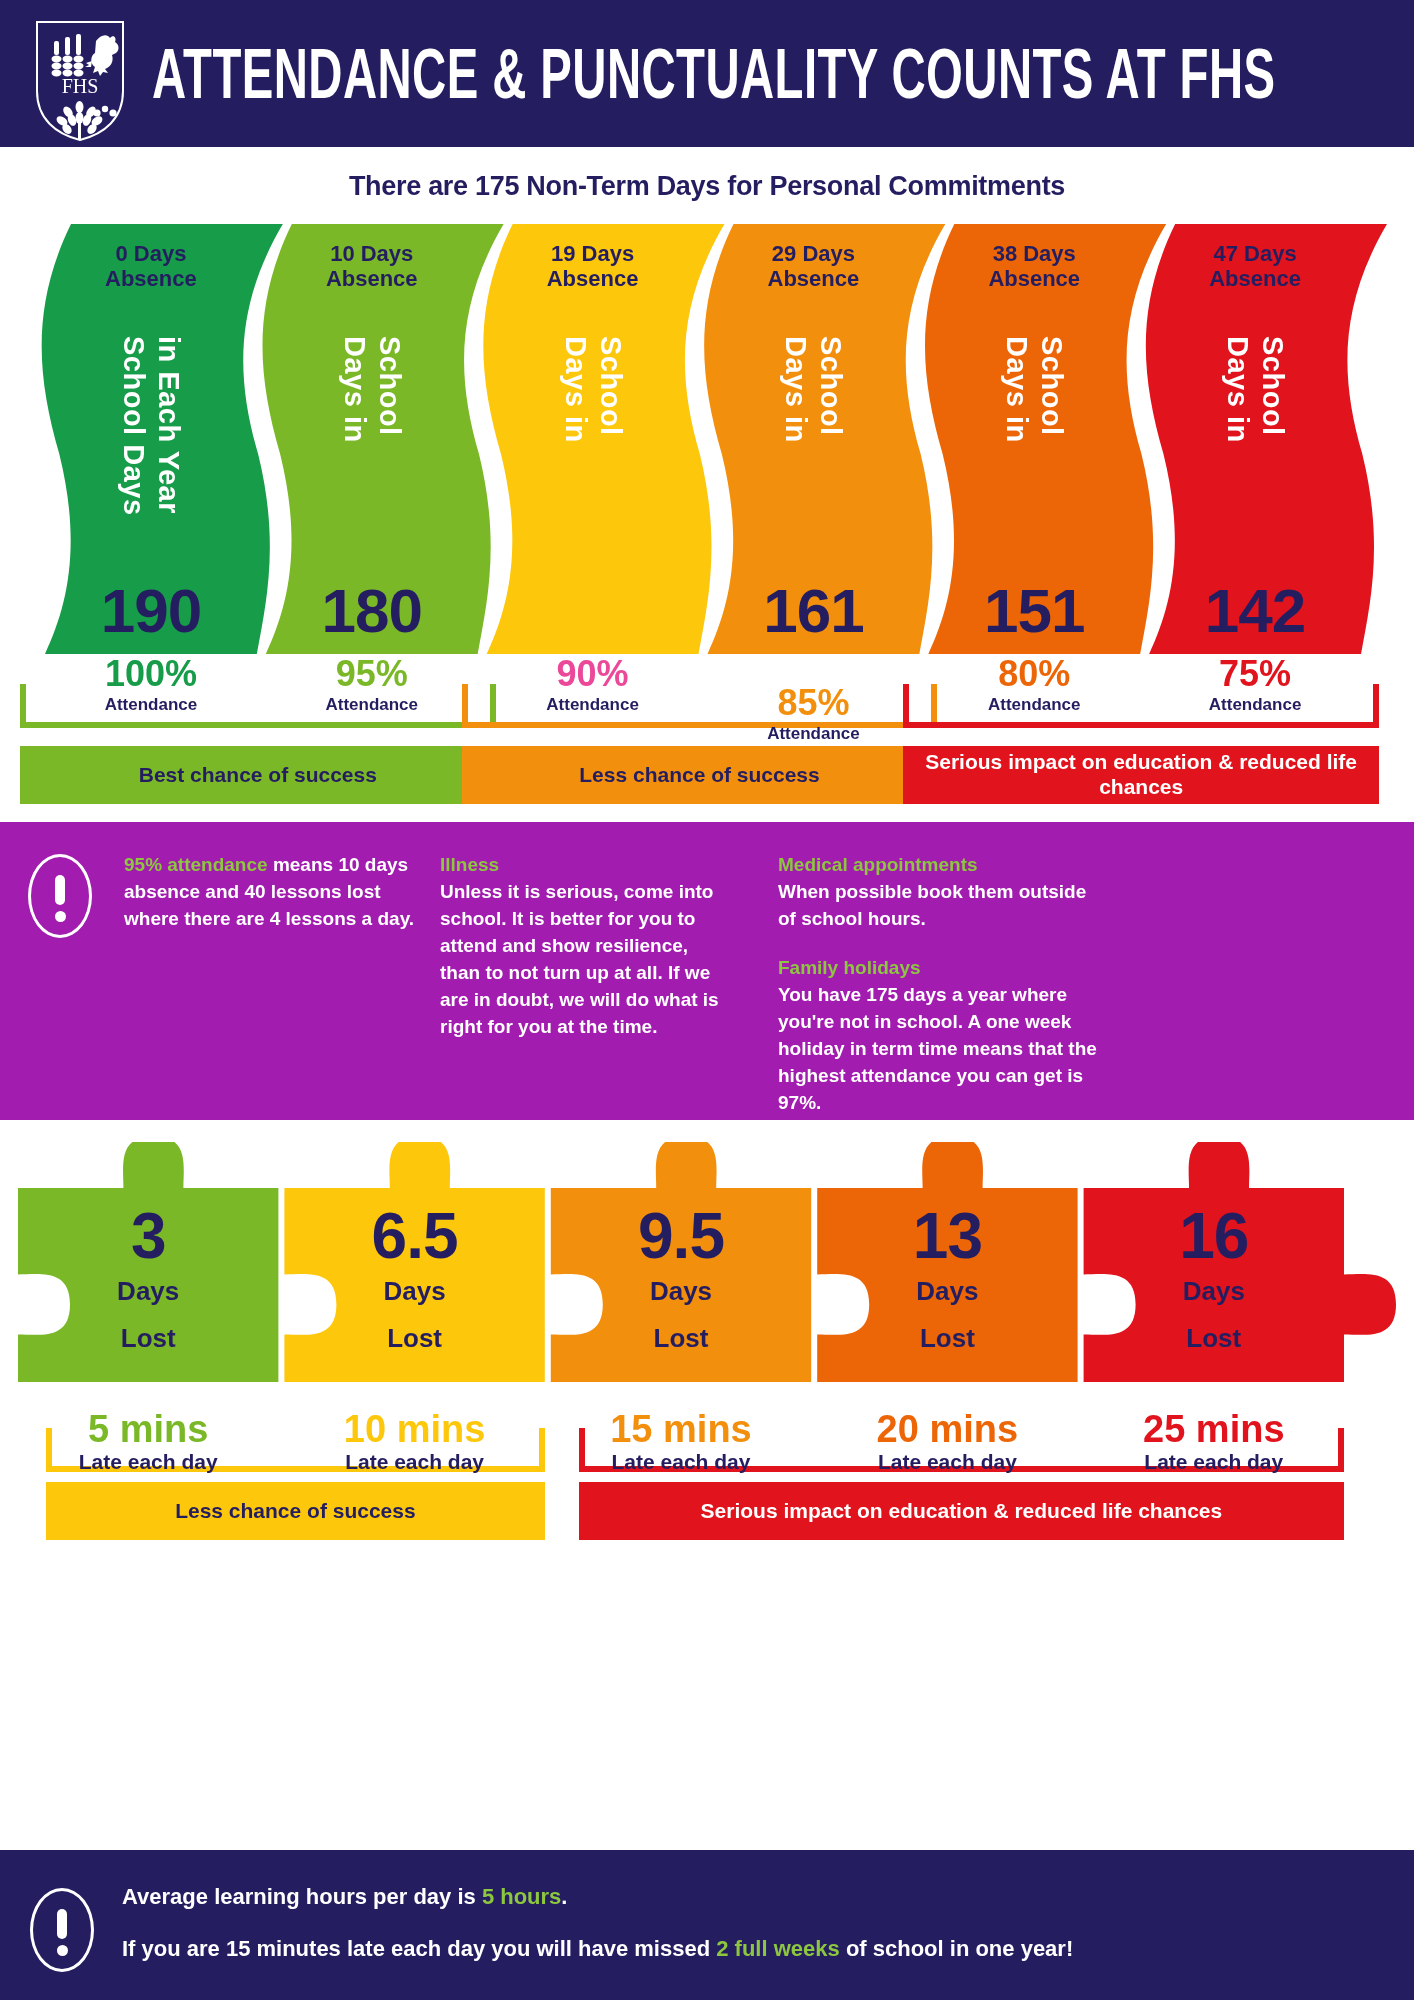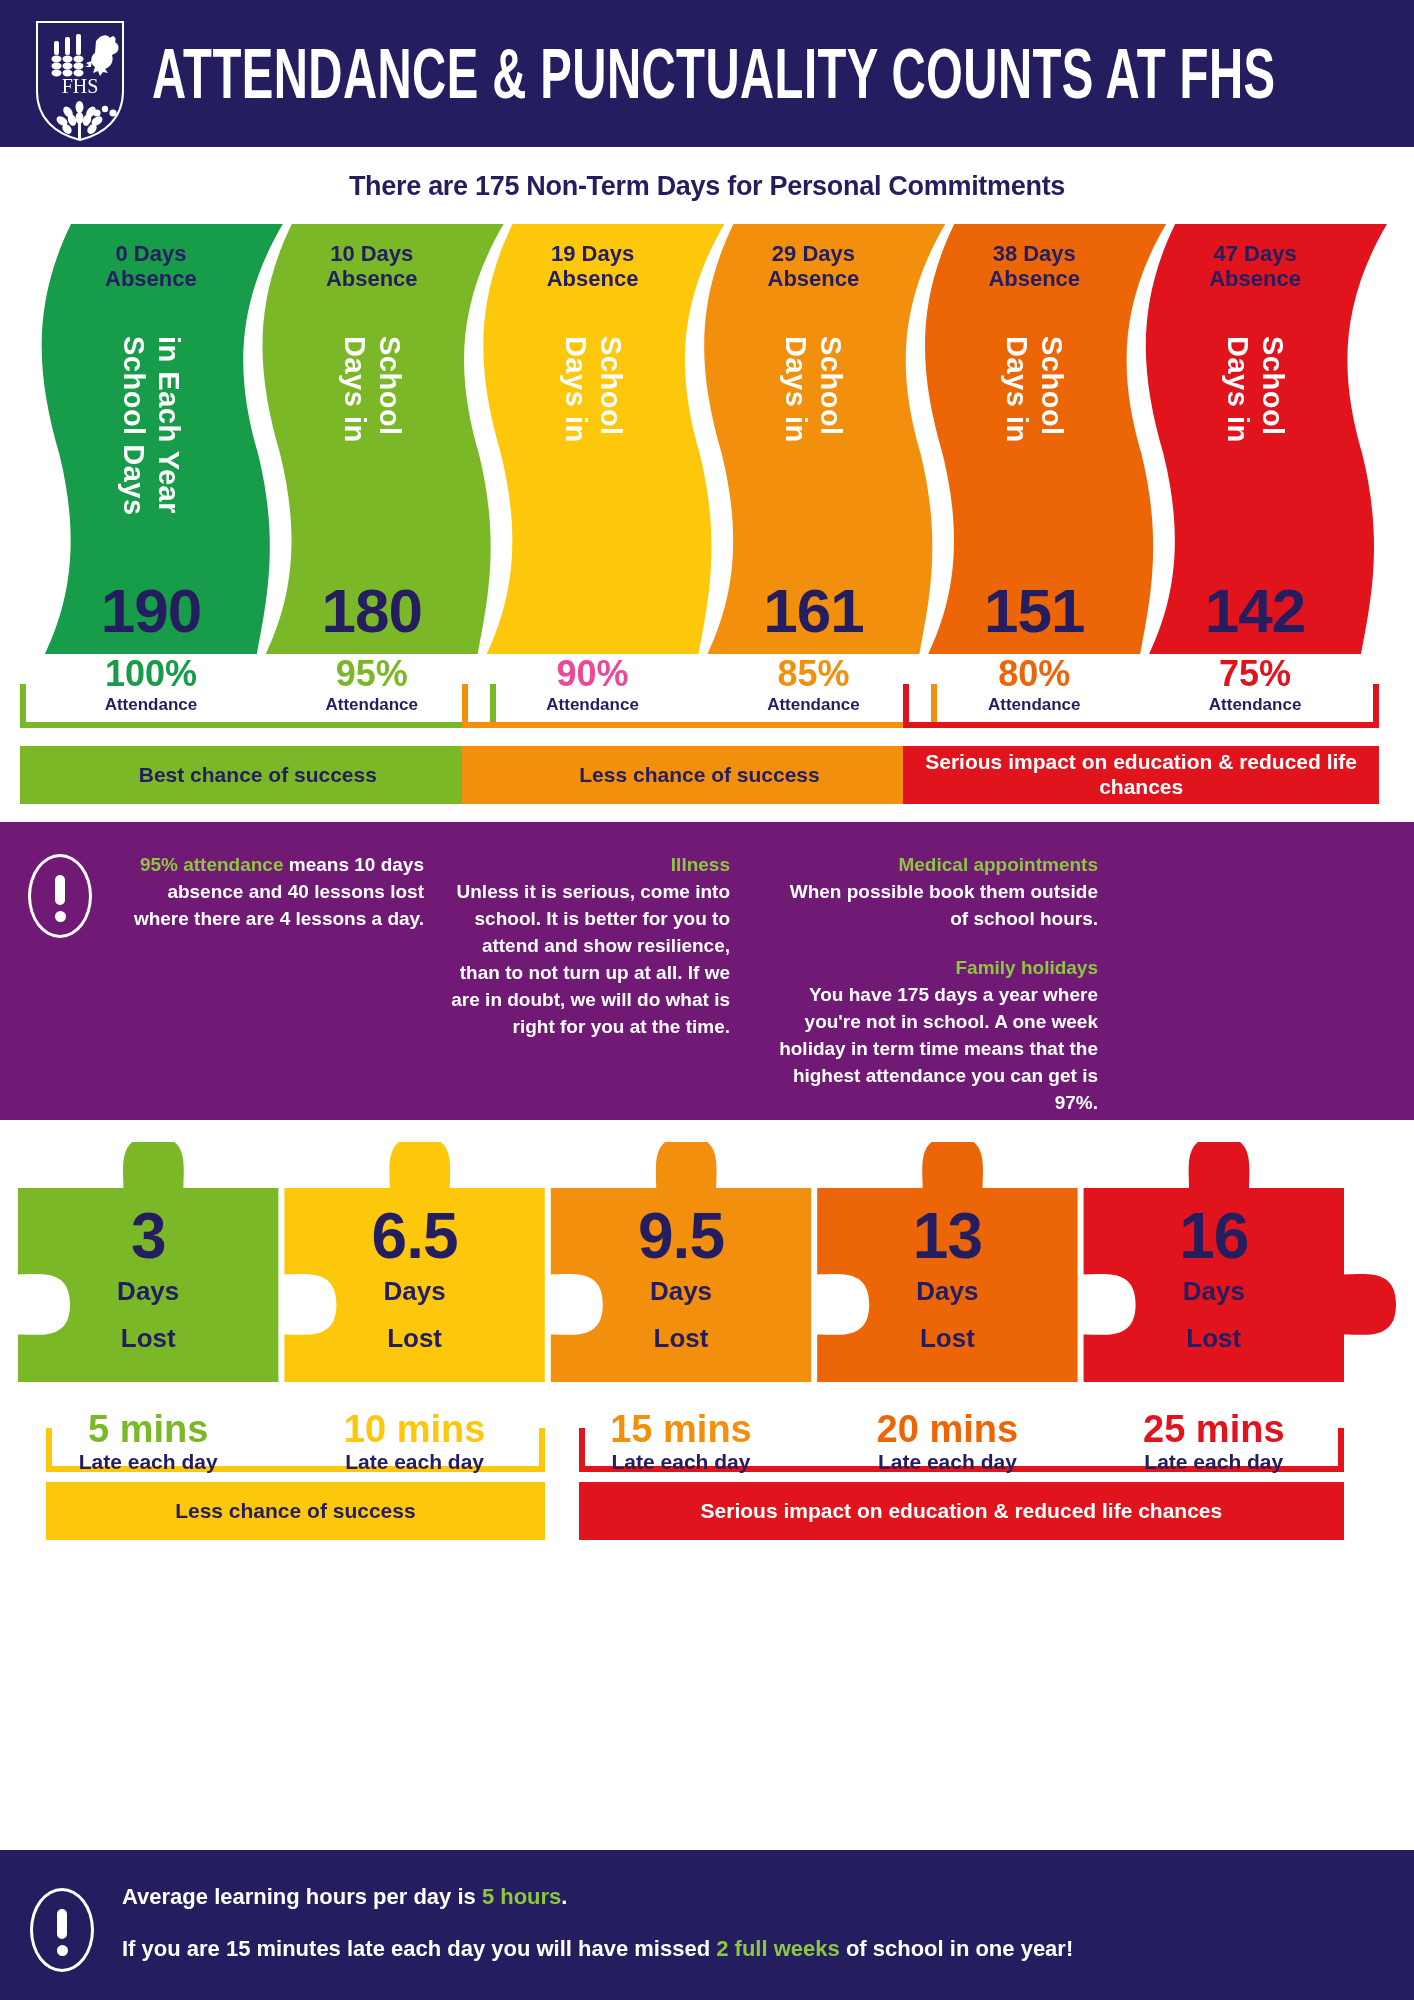--- a/index.html
+++ b/index.html
@@ -83,23 +83,22 @@
   .ban-wrap { position: relative; width: 1414px; height: 62px; margin-top: 12px; }
   .banner {
     position: absolute; top: 0; height: 58px;
     display: flex; align-items: center; justify-content: center;
     text-align: center; font-size: 21px; font-weight: bold; line-height: 1.18;
   }
 
   
   .info-panel {
     position: relative; width: 1414px; height: 298px;
-    background: #701a75; margin-top: 14px;
+    background: #a21caf; margin-top: 14px;
     color: #ffffff;
-    text-align: right;
   }
   .bang {
     position: absolute; left: 28px; top: 32px;
     width: 64px; height: 84px;
     border: 3px solid #ffffff; border-radius: 50%;
     display: flex; align-items: center; justify-content: center;
   }
   .bang-bar { width: 10px; height: 30px; background: #fff; border-radius: 5px; position:absolute; top:18px;}
   .bang-dot { width: 11px; height: 11px; background: #fff; border-radius: 50%; position:absolute; top:54px;}
   .info-col { position: absolute; top: 30px; font-size: 19px; line-height: 1.42; font-weight: bold; }
@@ -253,21 +252,21 @@
         <div class="pct-lab">Attendance</div>
       </div>
       <div class="pct-col" style="left: 265.833px; width: 211.833px;">
         <div class="pct-val" style="color:#7ab828">95%</div>
         <div class="pct-lab">Attendance</div>
       </div>
       <div class="pct-col" style="left: 486.667px; width: 211.833px;">
         <div class="pct-val" style="color:#ec4899">90%</div>
         <div class="pct-lab">Attendance</div>
       </div>
-      <div class="pct-col" style="left: 707.5px; width: 211.833px;">
+      <div class="pct-col" style="left: 707.5px; width: 211.833px; margin-top: 29px;">
         <div class="pct-val" style="color:#f28f0d">85%</div>
         <div class="pct-lab">Attendance</div>
       </div>
       <div class="pct-col" style="left: 928.333px; width: 211.833px;">
         <div class="pct-val" style="color:#ec6608">80%</div>
         <div class="pct-lab">Attendance</div>
       </div>
       <div class="pct-col" style="left: 1149.17px; width: 211.833px;">
         <div class="pct-val" style="color:#e1131d">75%</div>
         <div class="pct-lab">Attendance</div>

